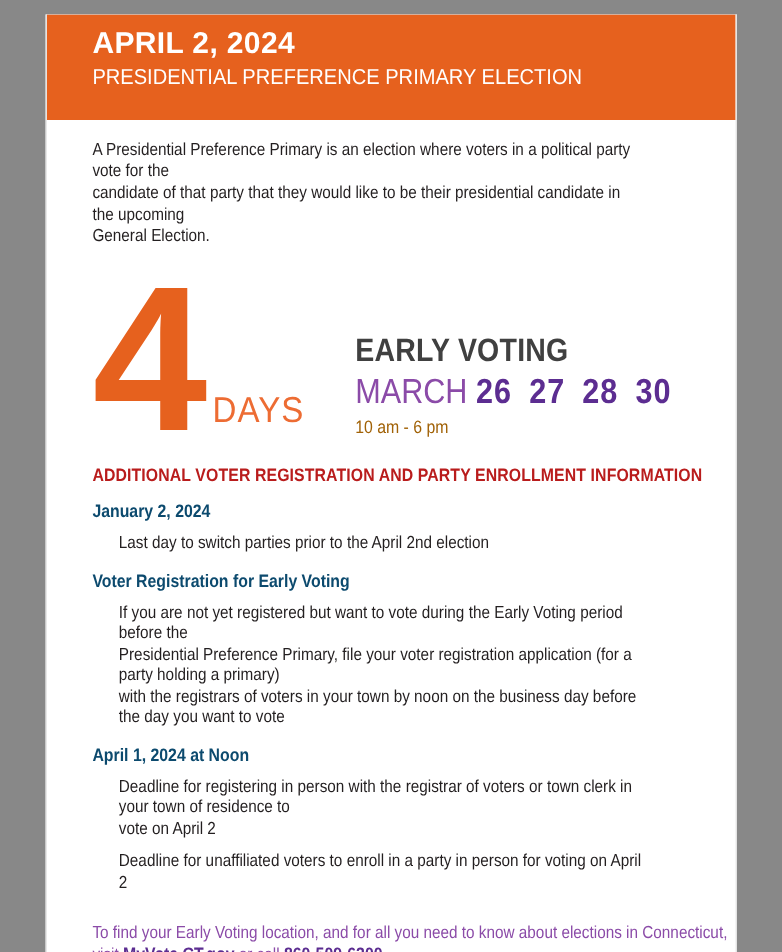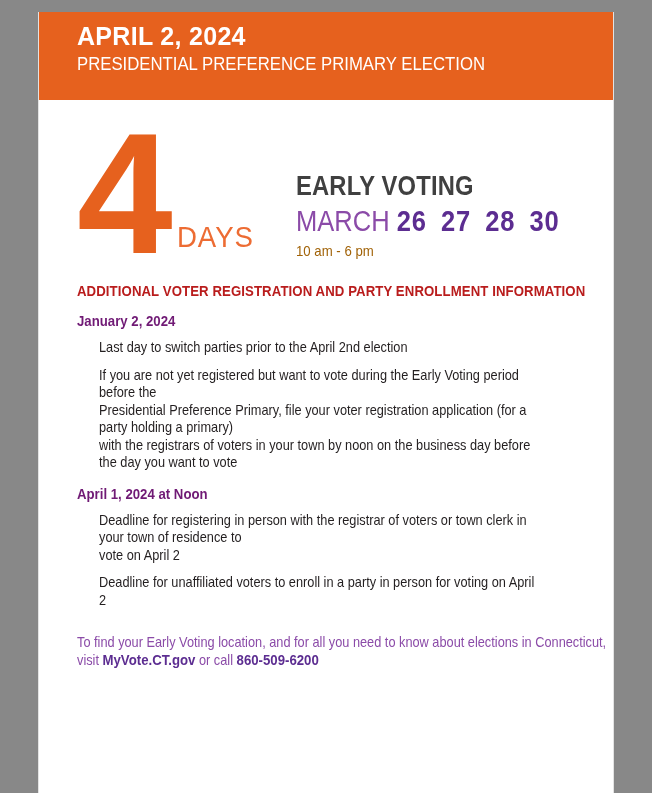--- a/index.html
+++ b/index.html
@@ -29,58 +29,64 @@
   .ev-col { margin-left:36px; align-self:flex-start; padding-top:40px; }
   .ev-heading { font-size:27px; font-weight:bold; color:#404040; letter-spacing:0.2px; }
   .ev-dates { font-size:29px; margin-top:3px; white-space:nowrap; }
   .ev-month { color:#8B4BA8; font-weight:400; }
   .ev-nums { color:#5C2D91; font-weight:bold; letter-spacing:1px; word-spacing:7px; }
   .ev-hours { font-size:15px; color:#a16207; margin-top:4px; }
 
   
   .info { margin-top:27px; }
   .info-heading { font-size:15px; font-weight:bold; color:#b91c1c; letter-spacing:0.1px; }
-  .date-heading { font-size:15px; font-weight:bold; color:#701a75; margin-top:13px; }
+  .date-heading { font-size:15px; font-weight:bold; color:#0c4a6e; margin-top:13px; }
   .info-para { font-size:14.5px; line-height:17.5px; margin:10px 0 0 22px; }
 
   
   .cta { margin-top:24px; font-size:14.5px; line-height:18px; color:#8B4BA8; }
   .cta .strong { color:#5C2D91; font-weight:bold; font-size:15px; }
   .crop-mark { position:absolute; right:1px; bottom:3px; width:8px; height:8px; background:#000; }
 </style>
 </head>
 <body>
 
 <div class="page">
 
   <div class="header">
     <div class="title">APRIL 2, 2024</div>
     <div class="subtitle">PRESIDENTIAL PREFERENCE PRIMARY ELECTION</div>
   </div>
 
   <div class="content">
 
+    <div class="intro">
+      <span class="cxp">A Presidential Preference Primary is an election where voters in a political party vote for the
+candidate of that party that they would like to be their presidential candidate in the upcoming
+General Election.</span>
+    </div>
 
     <div class="days-row">
       <div class="big4">4</div>
       <div class="days-label">DAYS</div>
       <div class="ev-col">
         <div class="ev-heading"><span class="cx">EARLY VOTING</span></div>
         <div class="ev-dates"><span class="cx"><span class="ev-month">MARCH </span><span class="ev-nums">26 27 28 30</span></span></div>
         <div class="ev-hours"><span class="cx">10 am - 6 pm</span></div>
       </div>
     </div>
 
     <div class="info">
       <div class="info-heading"><span class="cx">ADDITIONAL VOTER REGISTRATION AND PARTY ENROLLMENT INFORMATION</span></div>
 
       <div class="date-heading"><span class="cx">January 2, 2024</span></div>
       <div class="info-para"><span class="cxp">Last day to switch parties prior to the April 2nd election</span></div>
 
 
+      <div class="date-heading"><span class="cx">Voter Registration for Early Voting</span></div>
       <div class="info-para"><span class="cxp">If you are not yet registered but want to vote during the Early Voting period before the
 Presidential Preference Primary, file your voter registration application (for a party holding a primary)
 with the registrars of voters in your town by noon on the business day before the day you want to vote</span></div>
 
       <div class="date-heading"><span class="cx">April 1, 2024 at Noon</span></div>
       <div class="info-para"><span class="cxp">Deadline for registering in person with the registrar of voters or town clerk in your town of residence to
 vote on April 2</span></div>
       <div class="info-para"><span class="cxp">Deadline for unaffiliated voters to enroll in a party in person for voting on April 2</span></div>
     </div>
 

